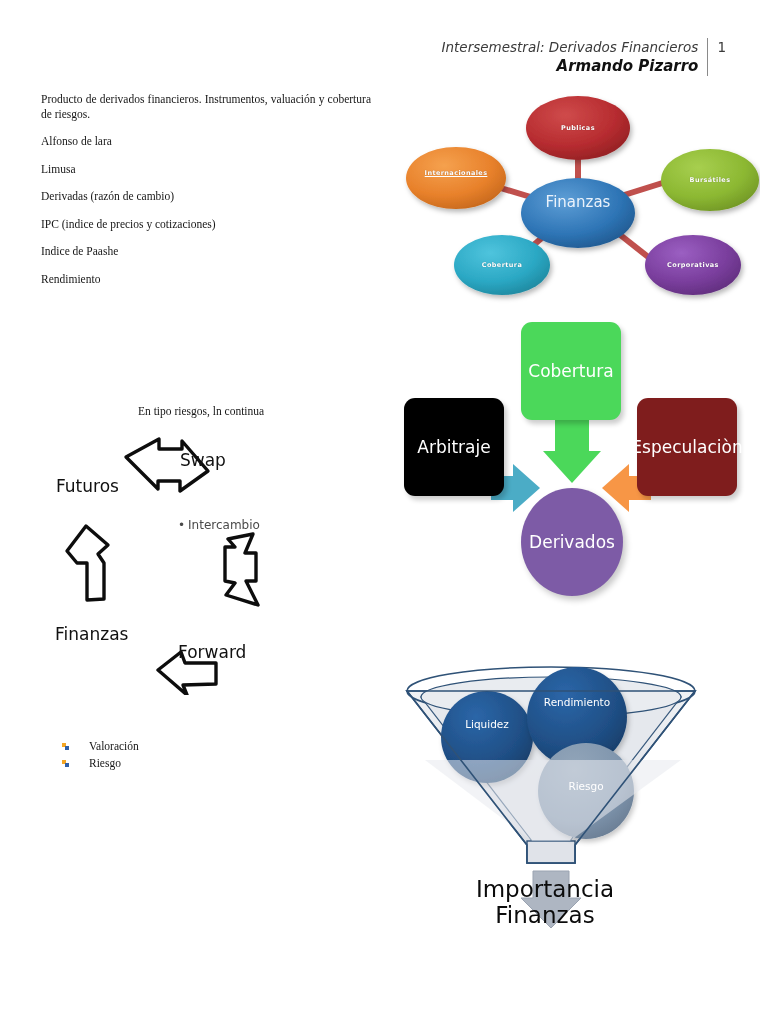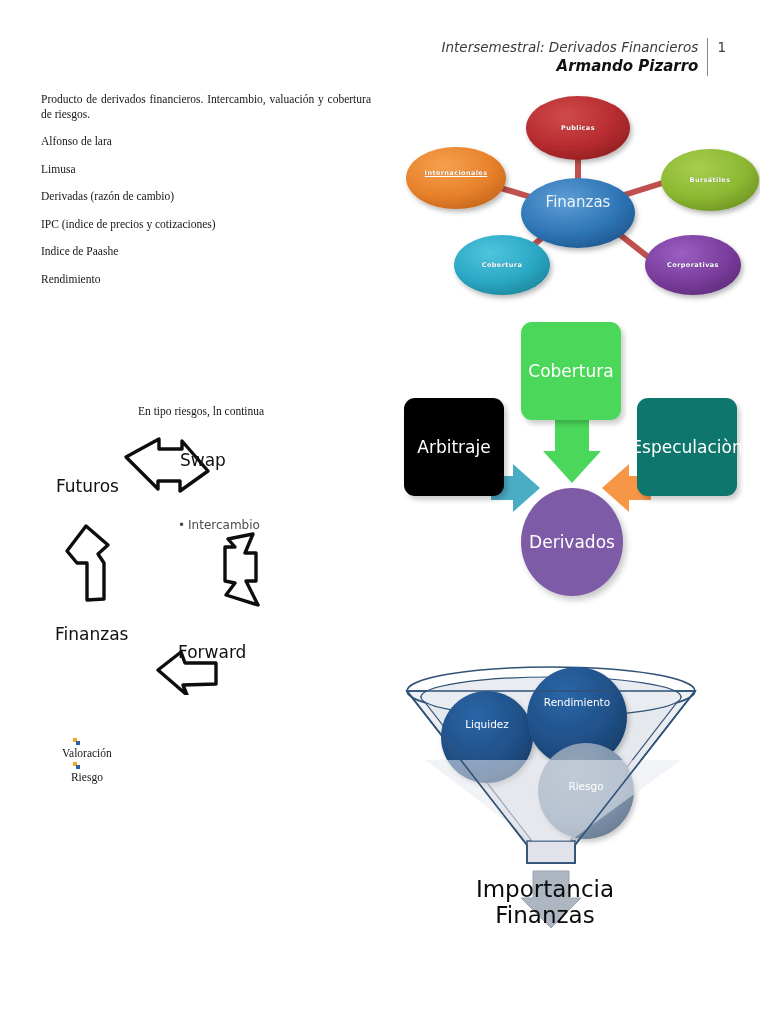--- a/index.html
+++ b/index.html
@@ -128,21 +128,20 @@
     top: 738px;
     font-family: "Liberation Serif", serif;
     font-size: 11.5px;
     color: #161616;
   }
   #bullets .bl-row {
     display: flex;
     align-items: center;
     line-height: 16px;
     margin-bottom: 1px;
-    flex-direction: column;
   }
   #bullets .bl-marker {
     width: 7px; height: 7px;
     margin-right: 20px;
     flex: 0 0 auto;
     position: relative;
   }
   #bullets .bl-marker::before {
     content: "";
     position: absolute; left: 0; top: 0;
@@ -270,21 +269,21 @@
     <div class="hdr-titles">
       <div class="hdr-course">Intersemestral: Derivados Financieros</div>
       <div class="hdr-author">Armando Pizarro</div>
     </div>
     <div class="hdr-rule"></div>
     <div class="hdr-page">1</div>
   </div>
 </div>
 
 <div id="notes">
-  <div class="para">Producto de derivados financieros. Intercambio, valuación y cobertura de riesgos.</div>
+  <div class="para">Producto de derivados financieros. Instrumentos, valuación y cobertura de riesgos.</div>
   <div class="line">Alfonso de lara</div>
   <div class="line">Limusa</div>
   <div class="line">Derivadas (razón de cambio)</div>
   <div class="line">IPC (indice de precios y cotizaciones)</div>
   <div class="line">Indice de Paashe</div>
   <div class="line">Rendimiento</div>
 </div>
 
 <div id="cycle">
   <div class="cy-caption">En tipo riesgos, ln continua</div>
@@ -390,21 +389,21 @@
 
     <path d="M160 100 L194 100 L194 133 L206 133 L177 165 L148 133 L160 133 Z" fill="#4BD85A"></path>
 
     <path d="M96 158 L118 158 L118 146 L145 170 L118 194 L118 182 L96 182 Z" fill="#4BACC6"></path>
 
     <path d="M256 158 L234 158 L234 146 L207 170 L234 194 L234 182 L256 182 Z" fill="#F79646"></path>
   </svg>
 
   <div class="bx" id="bx-arbitraje" style="background:#000000">Arbitraje</div>
   <div class="bx" id="bx-cobertura" style="background:#4BD85A">Cobertura</div>
-  <div class="bx" id="bx-especulacion" style="background:#0f766e">Especulaciòn</div>
+  <div class="bx" id="bx-especulacion" style="background:#7f1d1d">Especulaciòn</div>
   <div id="bx-derivados" style="background:#7D5BA6">Derivados</div>
 </div>
 
 <div id="funnel">
   <svg width="365" height="300" viewBox="0 0 365 300">
     <defs>
       <linearGradient id="fnShell" x1="0" y1="0" x2="0" y2="1">
         <stop offset="0%" stop-color="#EFF1F4"></stop>
         <stop offset="100%" stop-color="#DADDE3"></stop>
       </linearGradient>

